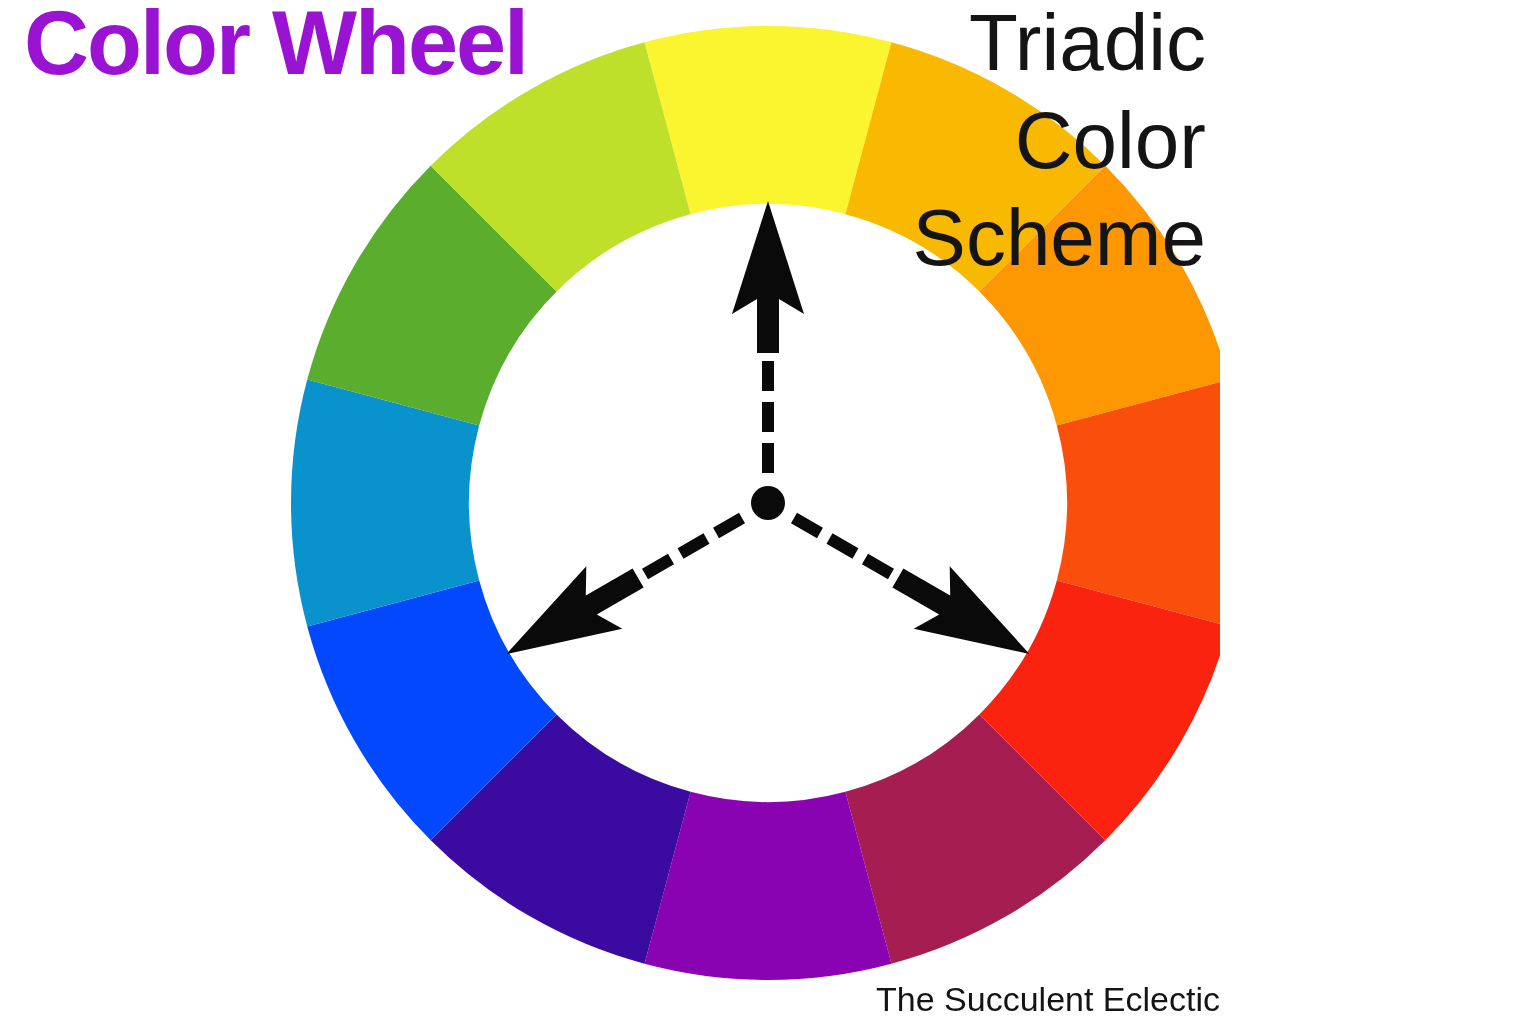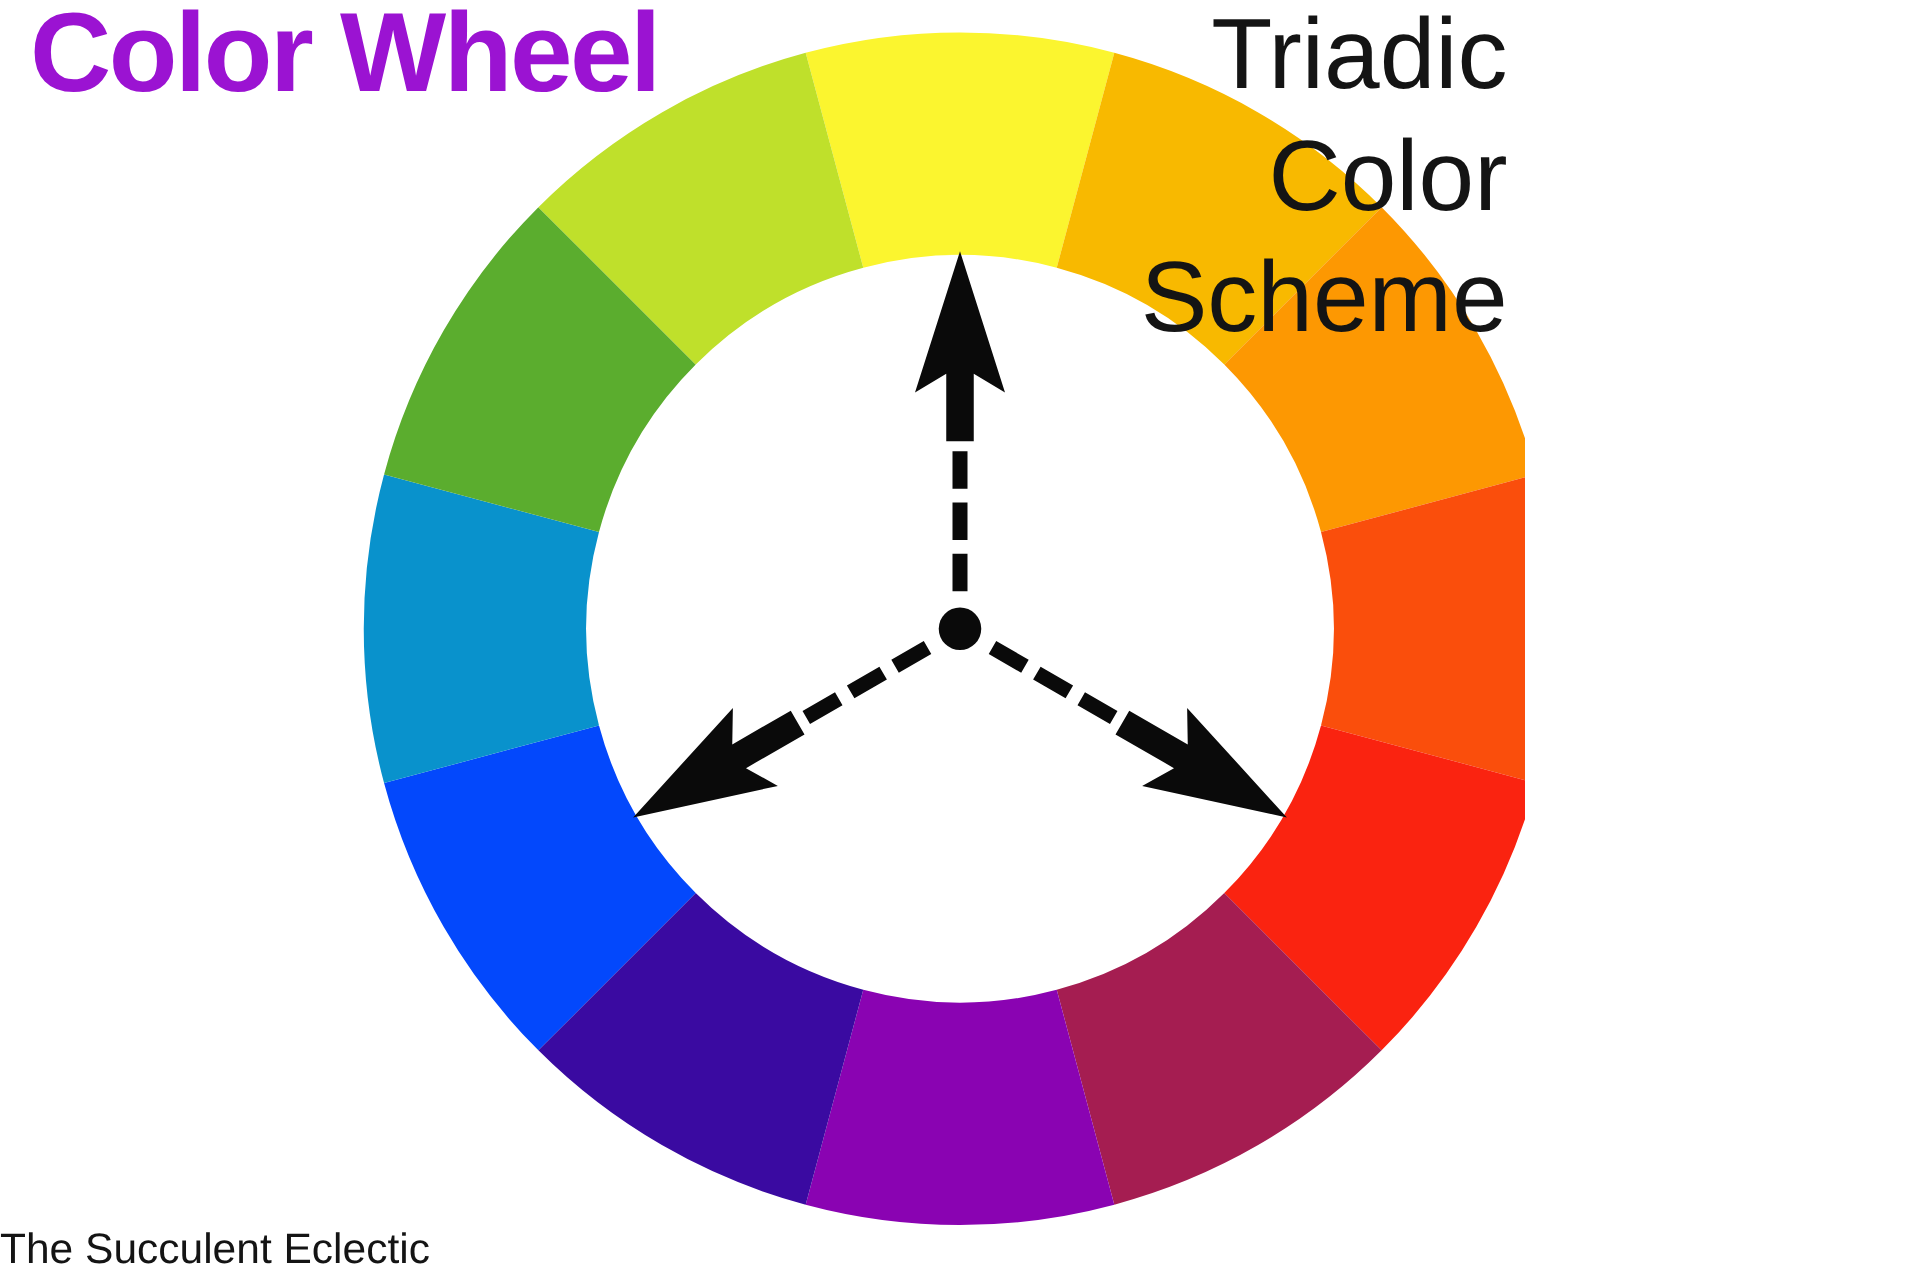--- a/index.html
+++ b/index.html
@@ -22,21 +22,21 @@
     text-align:right;white-space:pre-line;
   }
   #swatch-column{
     position:absolute;left:1296px;top:303px;width:240px;
     display:flex;flex-direction:column;
   }
   .swatch{width:240px;height:240px;}
   .swatch:first-child{height:241px;}
   #watermark{
     position:absolute;left:0;right:0;top:980px;
-    text-align:left;font-size:34px;font-weight:400;
+    text-align:right;font-size:34px;font-weight:400;
   }
 </style>
 </head>
 <body>
 
 <div id="stage">
 
   <svg id="wheel-svg" viewBox="0 0 1536 1024">
       <path d="M 644.5433154860976 42.25338086011442 A 477 477 0 0 1 891.4566845139024 42.25338086011442 L 845.3868944856537 214.18817793956856 A 299 299 0 0 0 690.6131055143463 214.18817793956856 Z" fill="#FBF52F"></path>
       <path d="M 891.4566845139024 42.25338086011442 A 477 477 0 0 1 1105.2899346259833 165.71006537401684 L 979.4249275747777 291.5750724252223 A 299 299 0 0 0 845.3868944856537 214.18817793956856 Z" fill="#F8B900"></path>

